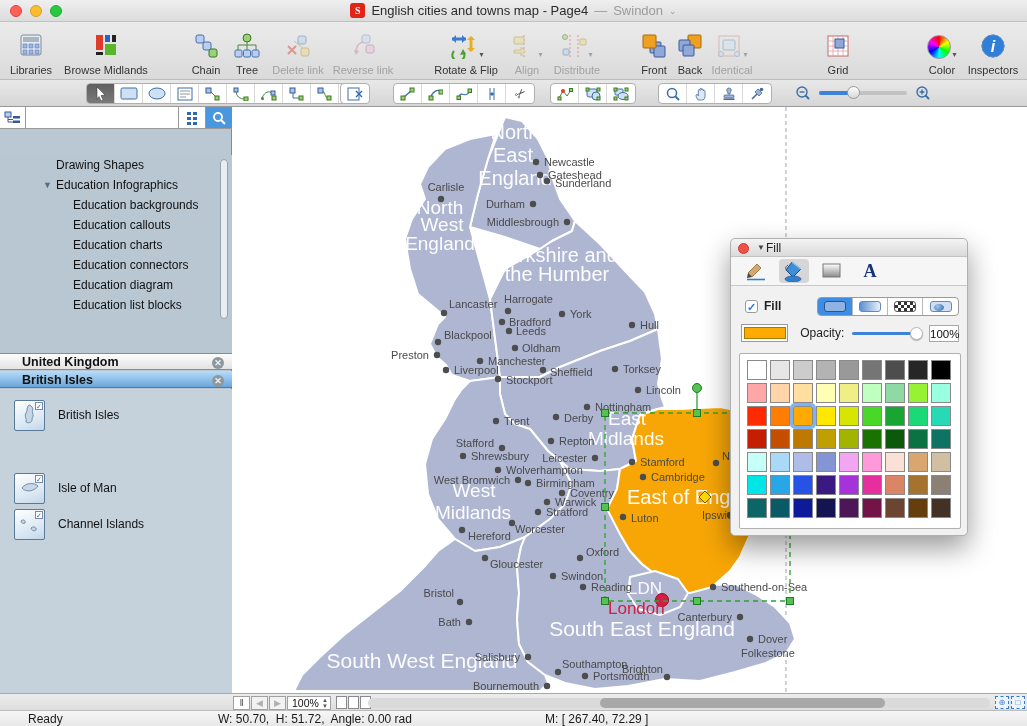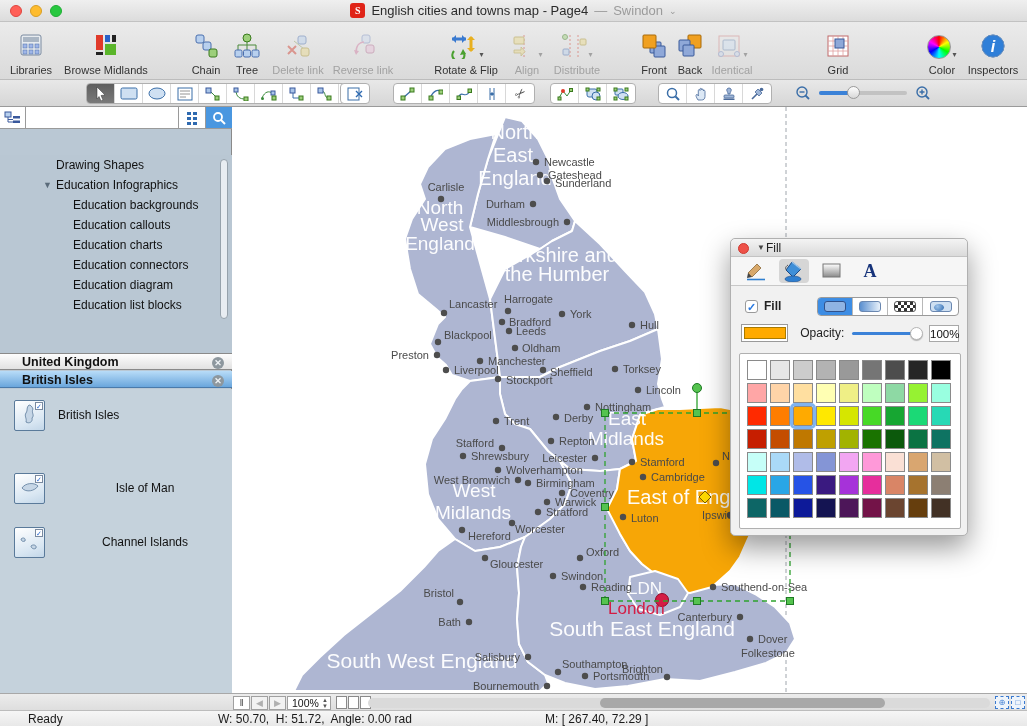--- a/index.html
+++ b/index.html
@@ -559,27 +559,27 @@
         <span>British Isles</span>
         <span class="x">✕</span>
       </div>
       <div class="libs">
           <div class="lib-item" style="top: 8px;">
             <div class="thumb"><svg width="29" height="29">
                 <path d="M14 4 C11 7 13 9 11 12 C9 15 12 17 11 21 C14 23 18 21 17 17 C20 14 16 12 18 8 C17 5 15 4 14 4 Z" fill="#c6d6e6" stroke="#5a7a9a" stroke-width="0.8"></path>
               </svg><div class="chk">✓</div></div>
             <span class="lib-label">British Isles</span>
           </div>
-          <div class="lib-item" style="top: 81px; justify-content: center;">
+          <div class="lib-item" style="top: 81px;">
             <div class="thumb"><svg width="29" height="29">
                 <path d="M7 14 C10 9 19 8 23 12 C20 17 11 19 7 14 Z" fill="#c6d6e6" stroke="#5a7a9a" stroke-width="0.8"></path>
               </svg><div class="chk">✓</div></div>
             <span class="lib-label">Isle of Man</span>
           </div>
-          <div class="lib-item" style="top: 135px; justify-content: center;">
+          <div class="lib-item" style="top: 117px;">
             <div class="thumb"><svg width="29" height="29">
                 <path d="M6 11 C8 9 11 10 10 13 C8 14 6 13 6 11 Z M16 18 C18 16 22 17 21 20 C19 22 16 20 16 18 Z" fill="#c6d6e6" stroke="#5a7a9a" stroke-width="0.8"></path>
               </svg><div class="chk">✓</div></div>
             <span class="lib-label">Channel Islands</span>
           </div>
         </div>
     </div>
 
     <div class="canvas">
       <svg id="mapsvg" width="795" height="586" viewBox="0 0 795 586">

